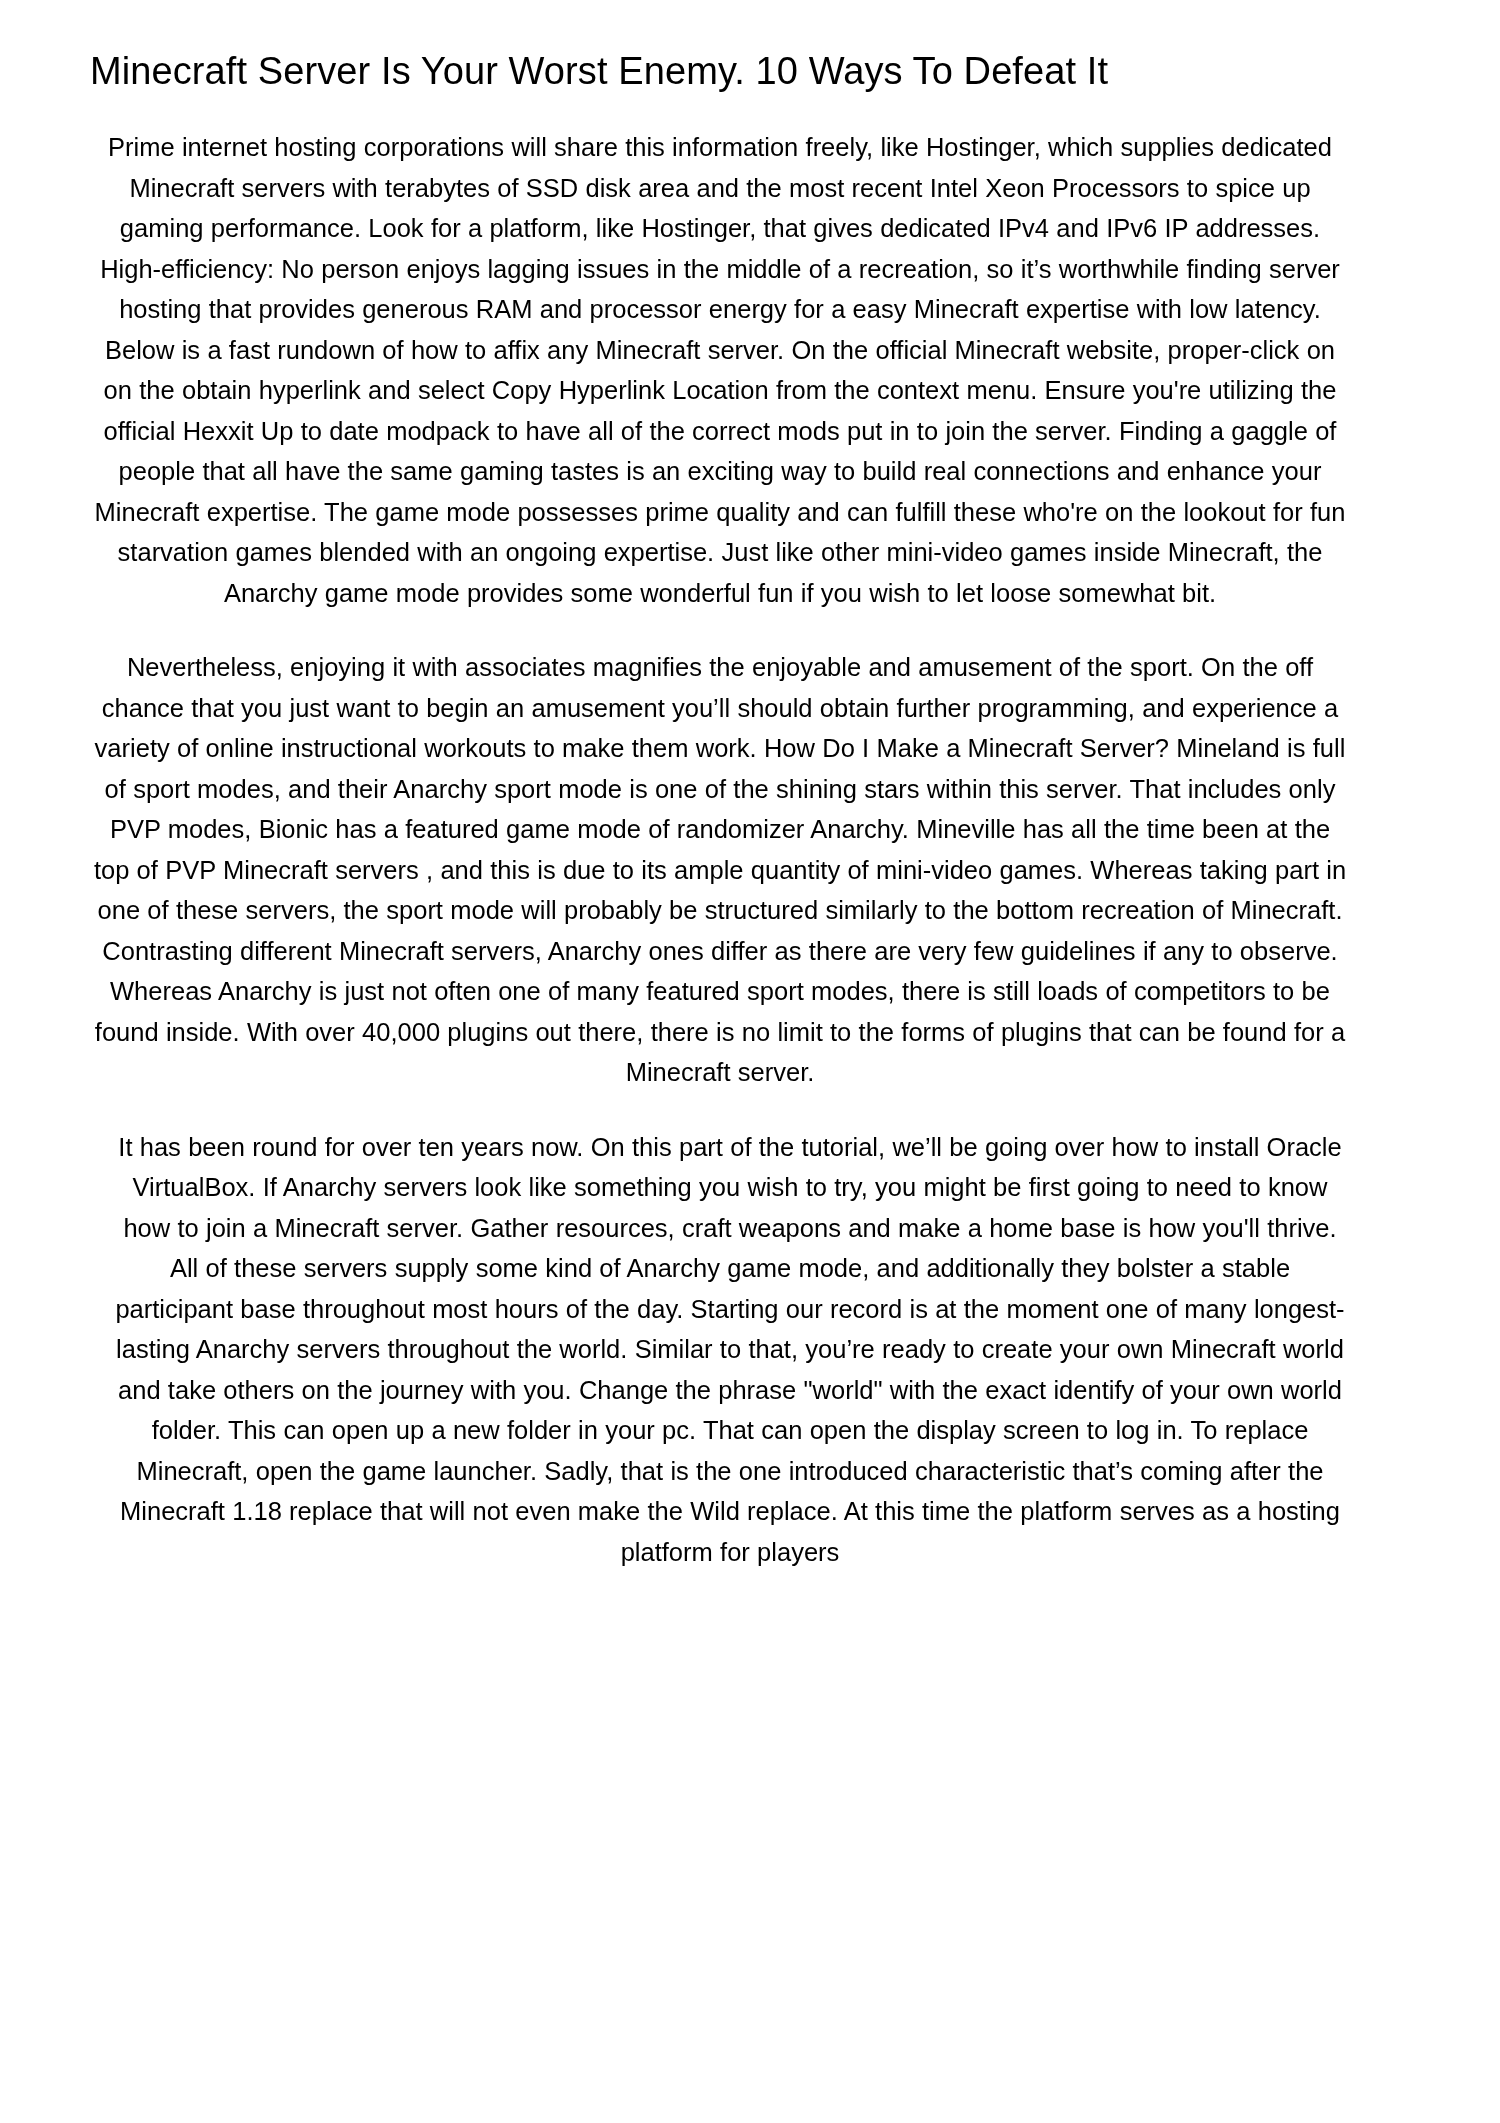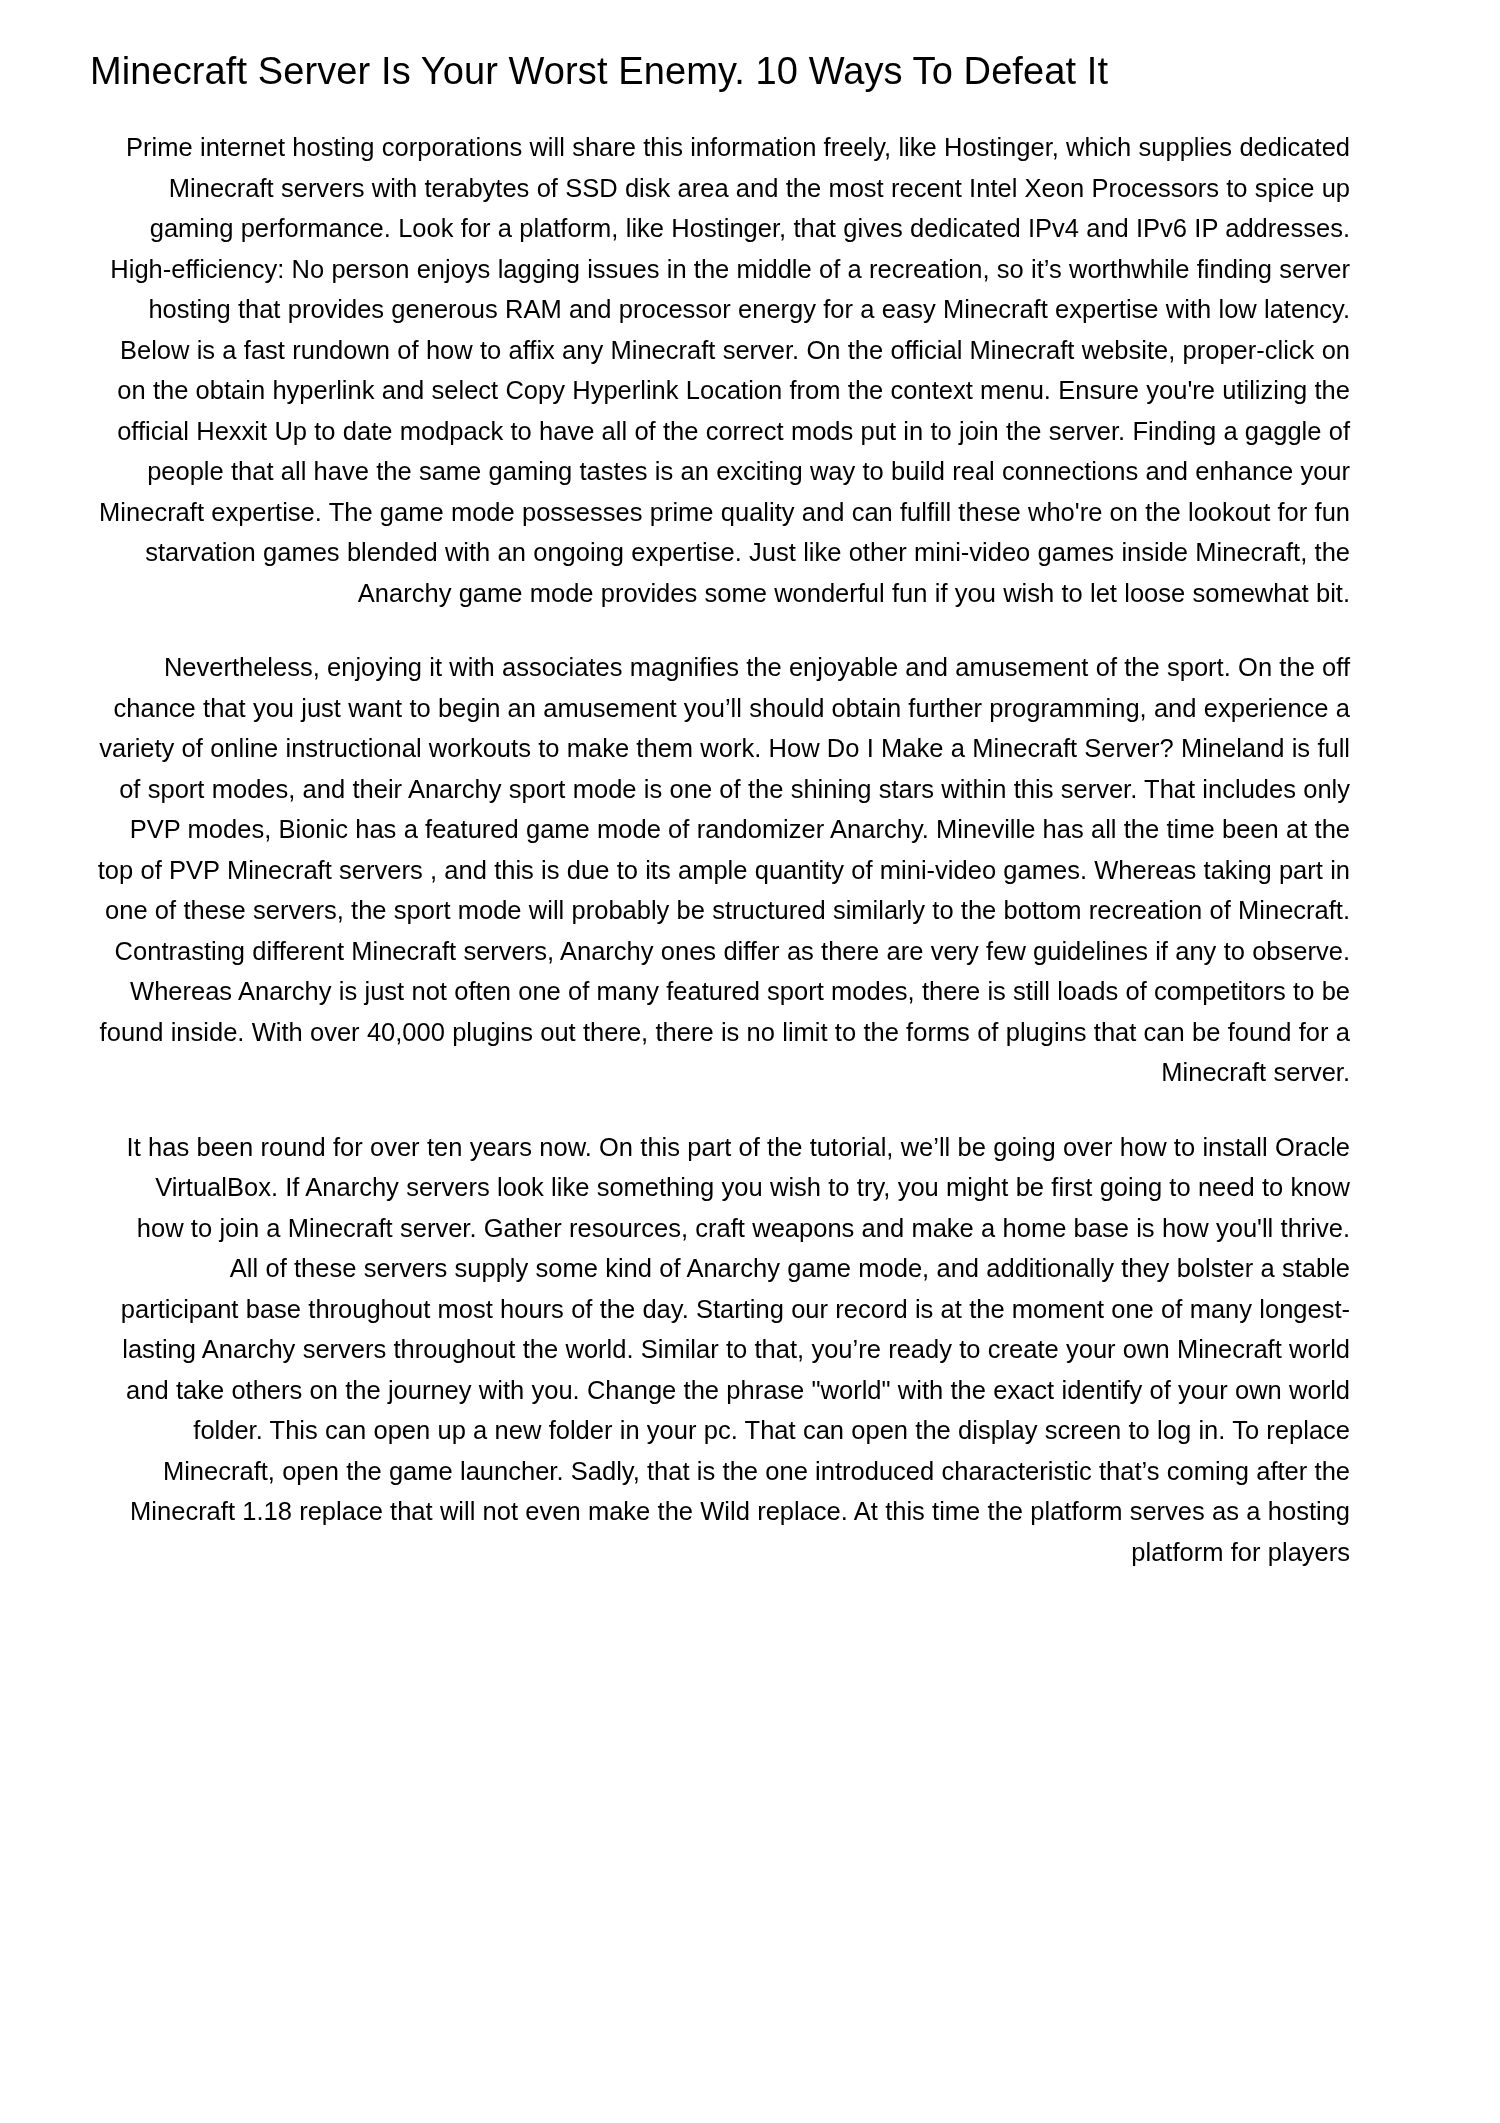--- a/index.html
+++ b/index.html
@@ -38,21 +38,21 @@
   .article-body {
     margin-top: 33px;
   }
   .article-body p {
     font-family: "Liberation Sans", sans-serif;
     font-size: 25.5px;
     font-weight: 400;
     line-height: 40.5px;
     color: #000000;
     margin: 0 0 34px 0;
-    text-align: right;
+    text-align: center;
     word-spacing: 0.2px;
   }
   .article-body p:last-child {
     margin-bottom: 0;
     margin-left: 20px;
   }
 </style>
 </head>
 <body>
 

